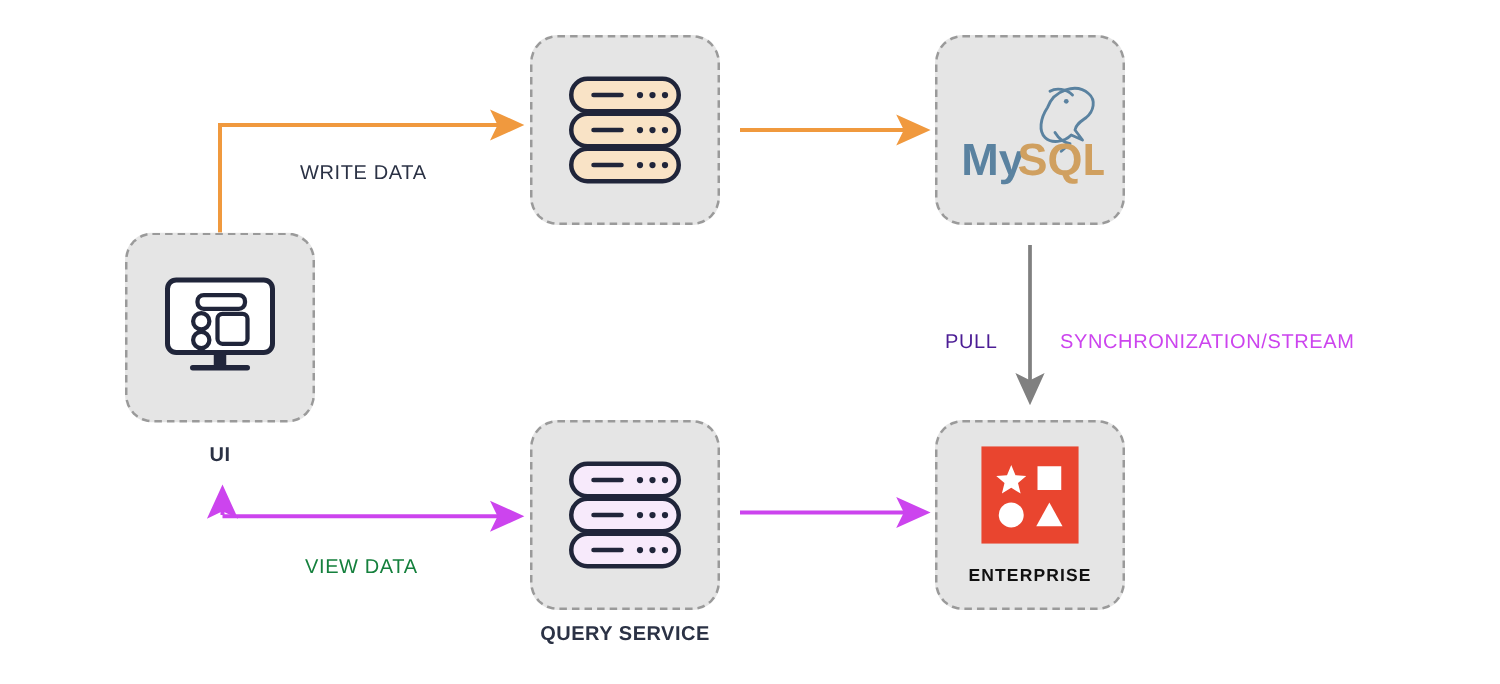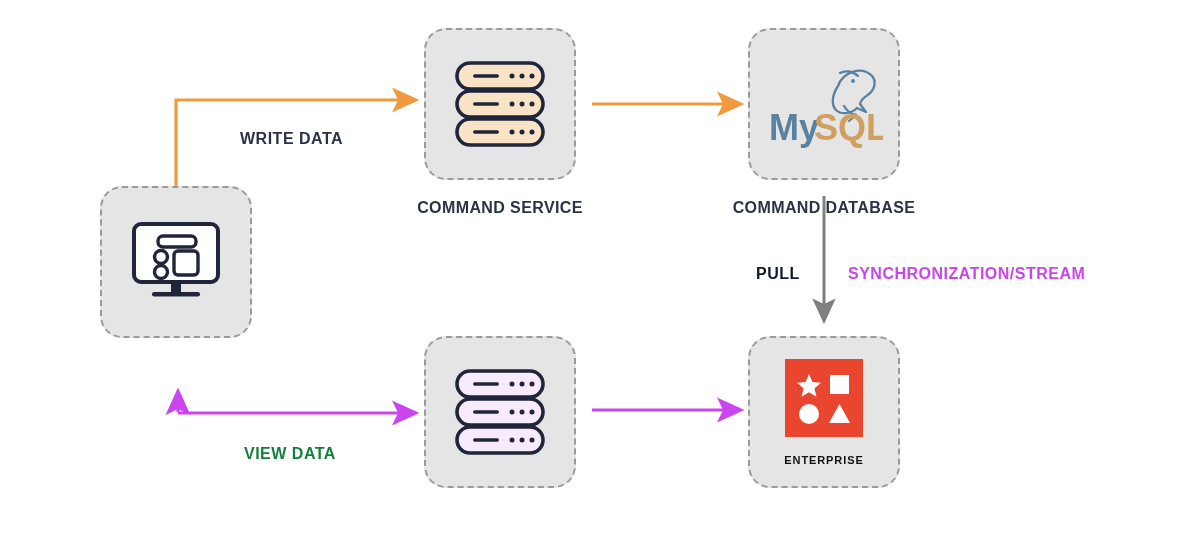--- a/index.html
+++ b/index.html
@@ -33,41 +33,41 @@
     text-align: center;
     font-size: 16px;
     font-weight: bold;
     letter-spacing: 0.4px;
     color: #2b3245;
     white-space: nowrap;
   }
   .edge-label {
     position: absolute;
     font-size: 16px;
-    font-weight: bold;
+    font-weight: normal;
     letter-spacing: 0.5px;
     white-space: nowrap;
   }
   svg.overlay {
     position: absolute;
     left: 0;
     top: 0;
     width: 1200px;
     height: 547px;
     pointer-events: none;
   }
   .svg-icon { display: block; }
   .mysql-wrap, .elastic-wrap {
     display: flex;
     flex-direction: column;
     align-items: center;
     justify-content: center;
   }
   .enterprise-text {
-    font-size: 11px;
+    font-size: 14px;
     font-weight: bold;
     letter-spacing: 0.9px;
     color: #111111;
     margin-top: 17px;
   }
 </style>
 </head>
 <body>
 
 <div id="canvas">
@@ -113,20 +113,21 @@
         <rect x="6" y="4" width="84" height="58" rx="7" ry="7" fill="#ffffff" stroke="#20253a" stroke-width="4"></rect>
         <rect x="30" y="16" width="38" height="11" rx="5" ry="5" fill="#ffffff" stroke="#20253a" stroke-width="3.4"></rect>
         <circle cx="33" cy="37" r="6.5" fill="#ffffff" stroke="#20253a" stroke-width="3.4"></circle>
         <circle cx="33" cy="52" r="6.5" fill="#ffffff" stroke="#20253a" stroke-width="3.4"></circle>
         <rect x="46" y="31" width="24" height="24" rx="4" ry="4" fill="#ffffff" stroke="#20253a" stroke-width="3.4"></rect>
         <rect x="43" y="62" width="10" height="11" fill="#20253a"></rect>
         <rect x="24" y="72" width="48" height="4.4" rx="2.2" fill="#20253a"></rect>
       </svg>
     </span>
   </div>
+  <div class="node-label" style="left:100px; top:356px; width:152px;">UI</div>
 
   <div class="node-box" style="left:424px; top:28px; width:152px; height:152px;">
     <span>
       <svg class="svg-icon" width="94" height="88" viewBox="0 0 94 88">
         <rect x="4" y="3" width="86" height="26" rx="13" ry="13" fill="#f9e3c6" stroke="#20253a" stroke-width="3.6"></rect>
         <rect x="20" y="14.2" width="26" height="3.6" rx="1.8" fill="#20253a"></rect>
         <circle cx="59" cy="16" r="2.5" fill="#20253a"></circle>
         <circle cx="69" cy="16" r="2.5" fill="#20253a"></circle>
         <circle cx="79" cy="16" r="2.5" fill="#20253a"></circle>
 
@@ -137,41 +138,39 @@
         <circle cx="79" cy="44" r="2.5" fill="#20253a"></circle>
 
         <rect x="4" y="59" width="86" height="26" rx="13" ry="13" fill="#f9e3c6" stroke="#20253a" stroke-width="3.6"></rect>
         <rect x="20" y="70.2" width="26" height="3.6" rx="1.8" fill="#20253a"></rect>
         <circle cx="59" cy="72" r="2.5" fill="#20253a"></circle>
         <circle cx="69" cy="72" r="2.5" fill="#20253a"></circle>
         <circle cx="79" cy="72" r="2.5" fill="#20253a"></circle>
       </svg>
     </span>
   </div>
-  <div class="node-label" style="left:400px; top:199px; width:200px;">COMMAND SERVICE</div>
 
   <div class="node-box" style="left:748px; top:28px; width:152px; height:152px;">
     <span class="mysql-wrap">
       <svg class="svg-icon" width="118" height="92" viewBox="0 0 118 92">
 
         <g fill="none" stroke="#5a82a0" stroke-width="2.3" stroke-linejoin="round" stroke-linecap="round">
           <path d="M73 28 C78 14, 96 8, 106 17 C112 22, 110 31, 104 36
                    C100 39, 96 41, 95 46 L101 54 L92 50
                    C86 56, 76 57, 71 52 C66 47, 67 37, 73 28 Z"></path>
           <path d="M93 18 C88 13, 80 12, 75 15"></path>
           <path d="M79 48 C82 53, 86 56, 91 57 L84 63"></path>
         </g>
         <circle cx="88" cy="23" r="1.9" fill="#5a82a0"></circle>
 
         <text x="4" y="82" font-family="'Liberation Sans', sans-serif" font-size="36" font-weight="bold" fill="#5a82a0">My</text>
         <text x="49" y="82" font-family="'Liberation Sans', sans-serif" font-size="36" font-weight="bold" fill="#d0a060">SQL</text>
       </svg>
     </span>
   </div>
-  <div class="node-label" style="left:718px; top:199px; width:212px;">COMMAND DATABASE</div>
 
   <div class="node-box" style="left:424px; top:336px; width:152px; height:152px;">
     <span>
       <svg class="svg-icon" width="94" height="88" viewBox="0 0 94 88">
         <rect x="4" y="3" width="86" height="26" rx="13" ry="13" fill="#f7eafb" stroke="#20253a" stroke-width="3.6"></rect>
         <rect x="20" y="14.2" width="26" height="3.6" rx="1.8" fill="#20253a"></rect>
         <circle cx="59" cy="16" r="2.5" fill="#20253a"></circle>
         <circle cx="69" cy="16" r="2.5" fill="#20253a"></circle>
         <circle cx="79" cy="16" r="2.5" fill="#20253a"></circle>
 
@@ -182,39 +181,40 @@
         <circle cx="79" cy="44" r="2.5" fill="#20253a"></circle>
 
         <rect x="4" y="59" width="86" height="26" rx="13" ry="13" fill="#f7eafb" stroke="#20253a" stroke-width="3.6"></rect>
         <rect x="20" y="70.2" width="26" height="3.6" rx="1.8" fill="#20253a"></rect>
         <circle cx="59" cy="72" r="2.5" fill="#20253a"></circle>
         <circle cx="69" cy="72" r="2.5" fill="#20253a"></circle>
         <circle cx="79" cy="72" r="2.5" fill="#20253a"></circle>
       </svg>
     </span>
   </div>
+  <div class="node-label" style="left:410px; top:499px; width:180px;">QUERY SERVICE</div>
 
   <div class="node-box" style="left:748px; top:336px; width:152px; height:152px;">
     <span class="elastic-wrap">
       <svg class="svg-icon" width="78" height="78" viewBox="0 0 78 78">
         <rect x="0" y="0" width="78" height="78" fill="#e9452f"></rect>
 
         <path d="M24 15 L27.4 23.1 L36 23.8 L29.4 29.4 L31.5 37.8 L24 33.2 L16.5 37.8 L18.6 29.4 L12 23.8 L20.6 23.1 Z" fill="#ffffff"></path>
 
         <rect x="45" y="16" width="19" height="19" fill="#ffffff"></rect>
 
         <circle cx="24" cy="55" r="10" fill="#ffffff"></circle>
 
         <path d="M54.5 45 L65 64 L44 64 Z" fill="#ffffff"></path>
       </svg>
       <div class="enterprise-text">ENTERPRISE</div>
     </span>
   </div>
 
   <div class="edge-label" style="left:240px; top:130px; color:#2b3245;">WRITE DATA</div>
 
-  <div class="edge-label" style="left:756px; top:265px; color:#0f172a;">PULL</div>
+  <div class="edge-label" style="left:756px; top:265px; color:#4c1d95;">PULL</div>
 
   <div class="edge-label" style="left:848px; top:265px; color:#cc44ee;text-align:center;">SYNCHRONIZATION/STREAM</div>
 
   <div class="edge-label" style="left:244px; top:445px; color:#15803d;">VIEW DATA</div>
 
 </div>
 
 </body></html>

